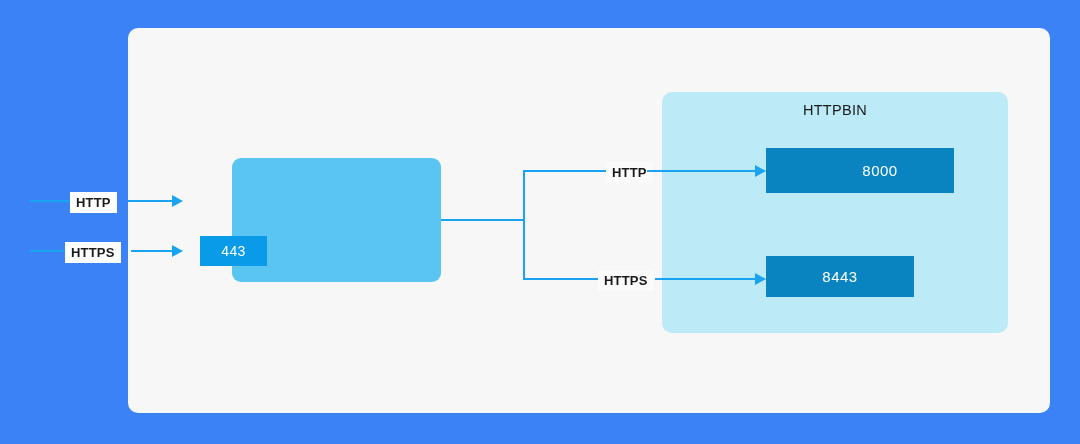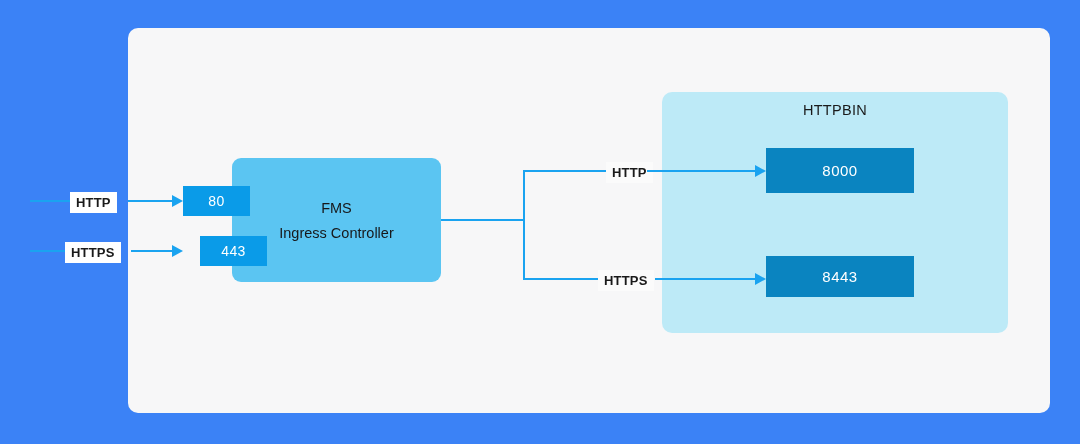--- a/index.html
+++ b/index.html
@@ -87,21 +87,21 @@
   
   .service-box {
     background: #0a84c0;
     display: flex;
     align-items: center;
     justify-content: center;
     color: #ffffff;
     font-size: 15px;
     letter-spacing: 0.5px;
   }
-  #svc-8000 { left: 766px; top: 148px; width: 148px; height: 45px; }
+  #svc-8000 { left: 766px; top: 148px; width: 148px; height: 45px; padding-left: 40px; }
   #svc-8443 { left: 766px; top: 256px; width: 148px; height: 41px; text-align: center; }
 
   
   .hline { height: 2px; background: #1aa3f0; }
   .vline { width: 2px; background: #1aa3f0; }
 
   
   #in-http-line-a  { left: 30px;  top: 200px; width: 50px; }
   #in-http-line-b  { left: 128px; top: 200px; width: 48px; }
   #in-https-line-a { left: 30px;  top: 250px; width: 50px; }
@@ -159,26 +159,21 @@
   <div class="abs edge-label" id="lbl-http-in">HTTP</div>
   <div class="abs hline" id="in-http-line-b"></div>
   <div class="abs arrow" id="arrow-http-in"></div>
 
   <div class="abs hline" id="in-https-line-a"></div>
   <div class="abs edge-label" id="lbl-https-in">HTTPS</div>
   <div class="abs hline" id="in-https-line-b"></div>
   <div class="abs arrow" id="arrow-https-in"></div>
 
   <div class="abs" id="fms-box"></div>
-  <div class="abs" id="fms-label">
-    <span>FMS</span>
-    <span>Ingress Controller</span>
-  </div>
 
-  <div class="abs port-box" id="port-80">80</div>
   <div class="abs port-box" id="port-443">443</div>
 
   <div class="abs hline" id="fms-out-line"></div>
   <div class="abs vline" id="branch-v"></div>
   <div class="abs hline" id="branch-top"></div>
   <div class="abs hline" id="branch-bot"></div>
 
   <div class="abs edge-label" id="lbl-http-out">HTTP</div>
   <div class="abs edge-label" id="lbl-https-out">HTTPS</div>
 

